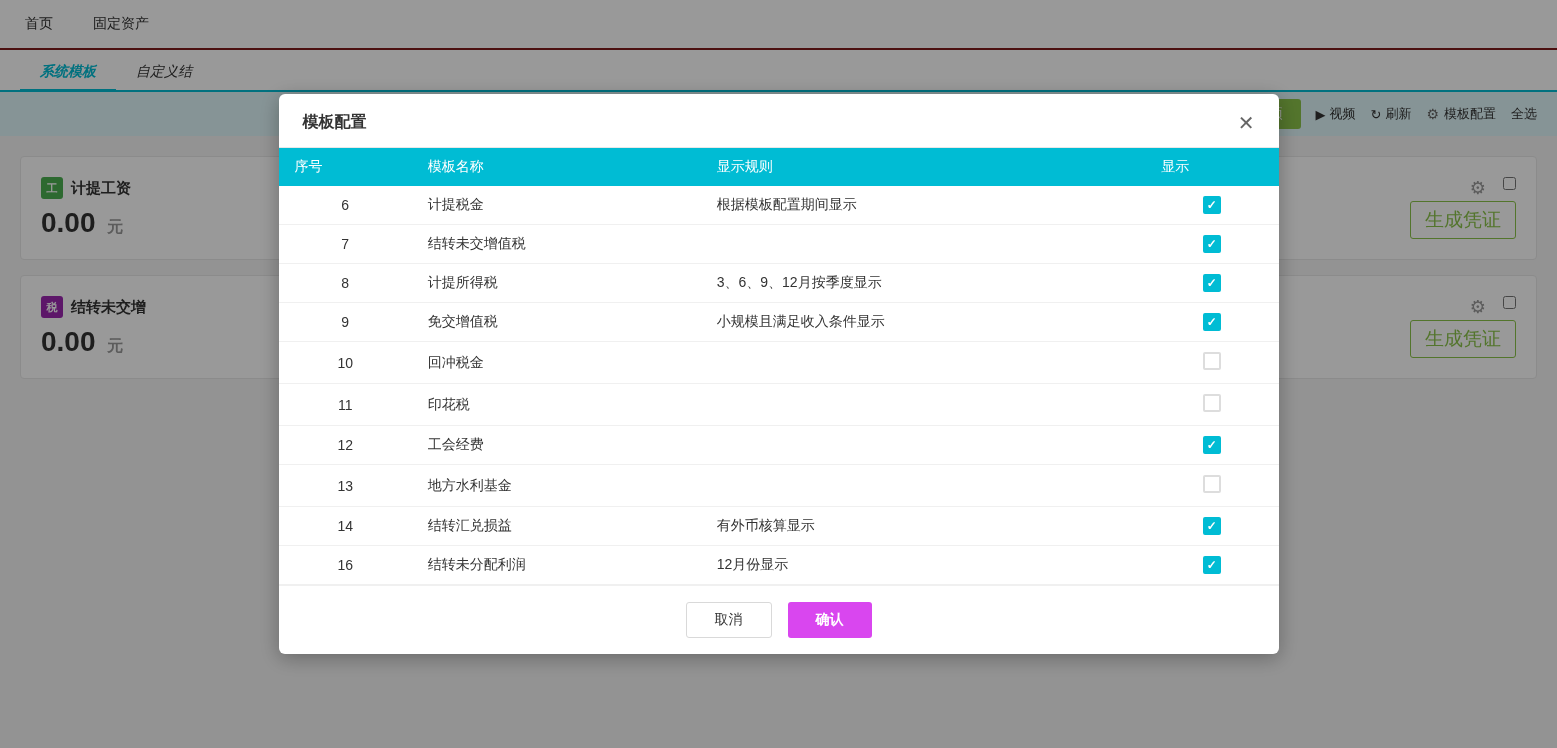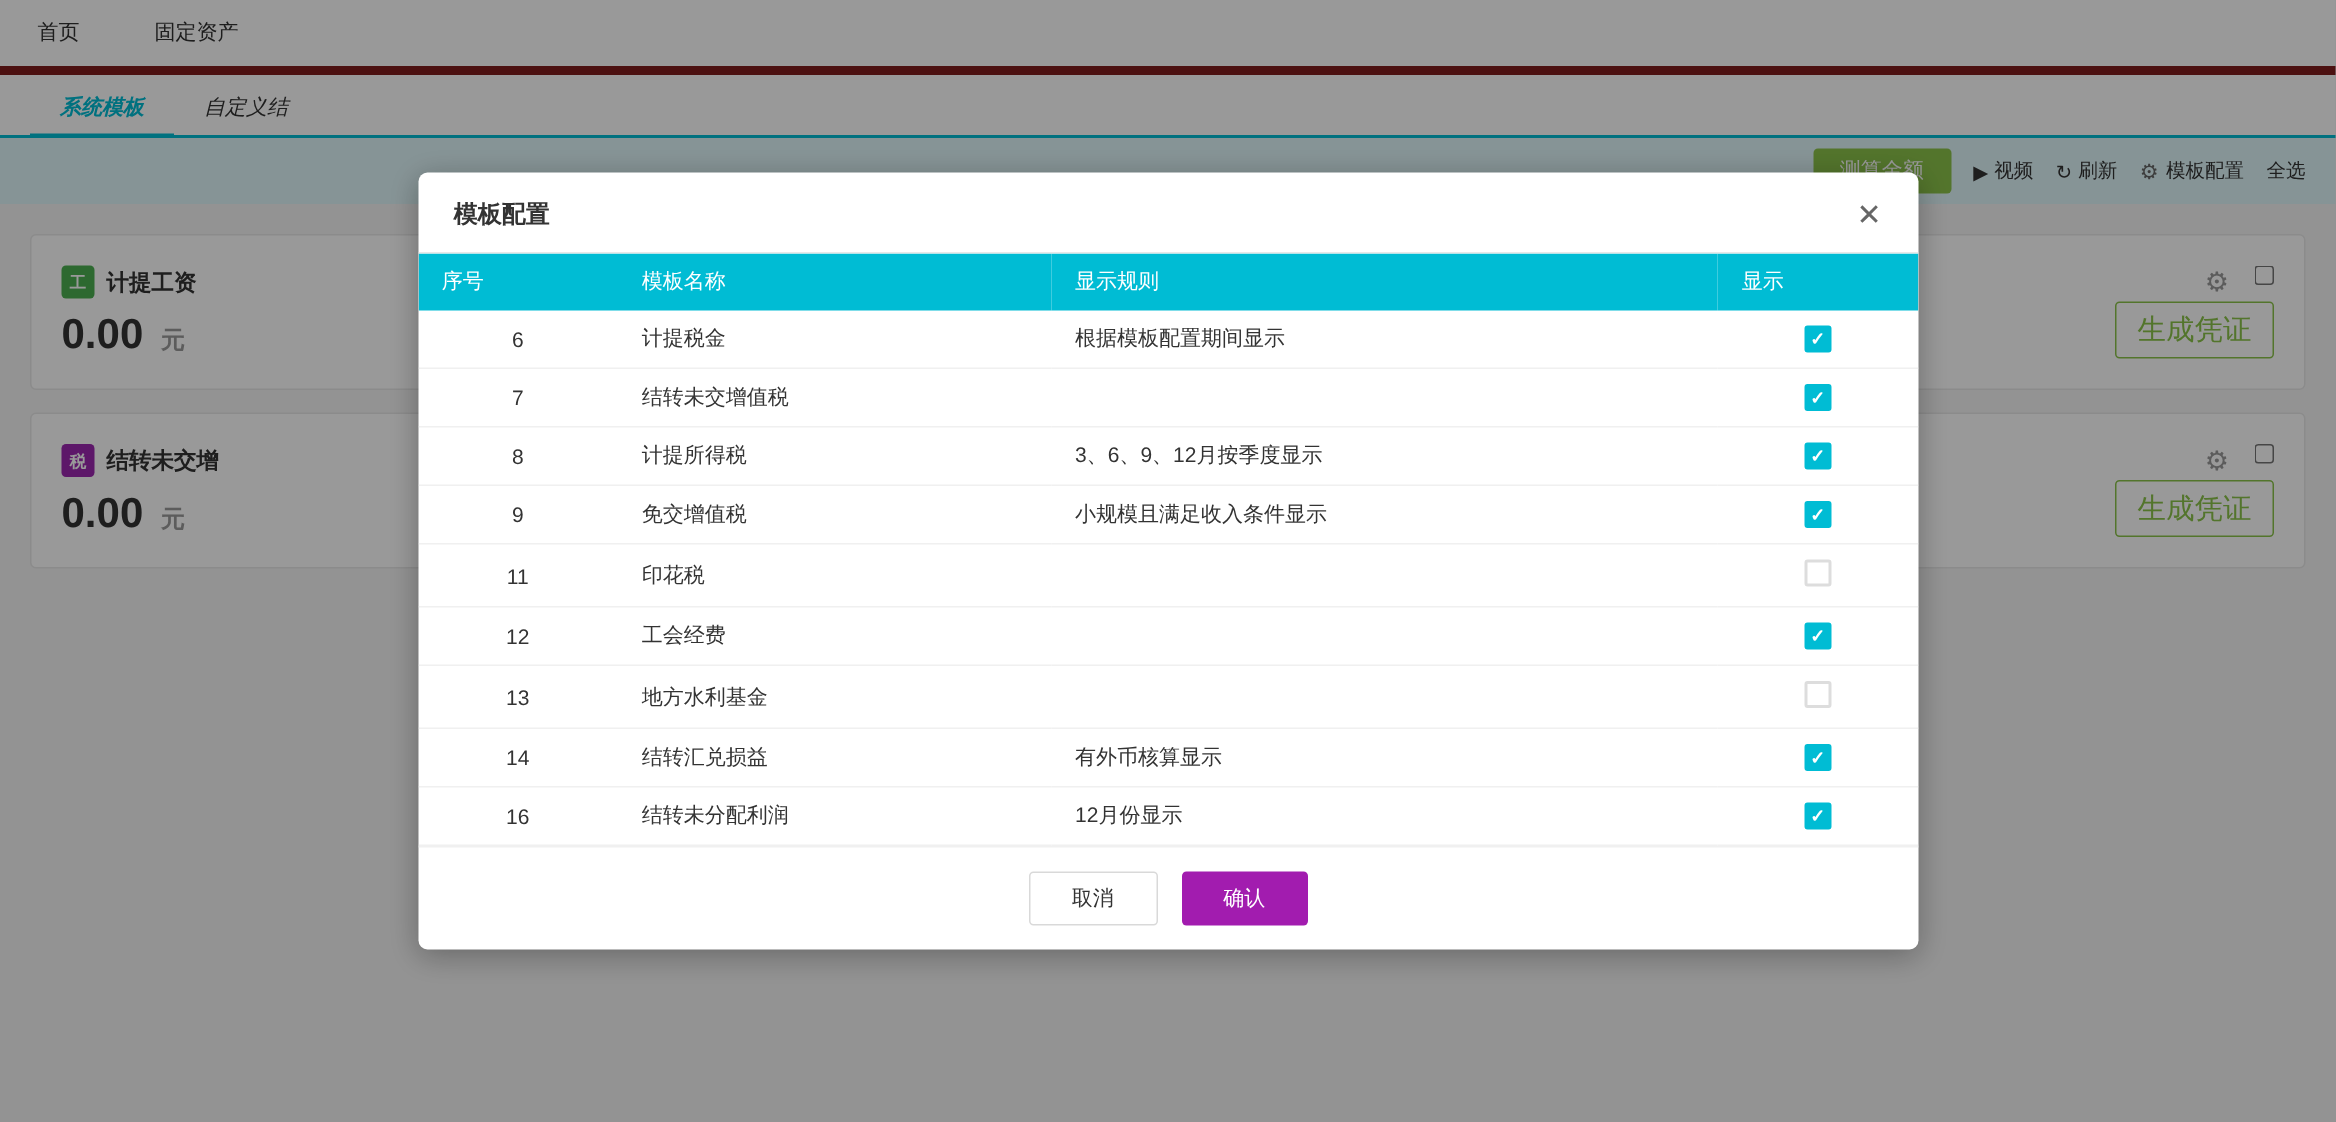--- a/index.html
+++ b/index.html
@@ -22,22 +22,22 @@
       top: 0; left: 0;
     }
 
     
     .top-nav {
       background: #fff;
       height: 50px;
       display: flex;
       align-items: center;
       padding: 0 20px;
-      border-bottom: 6px solid #7f1d1d;
-      gap: 40px;
+      border-bottom: 2px solid #7f1d1d;
+      gap: 30px;
       text-align: center;
     }
     .nav-item {
       font-size: 14px;
       color: #333;
       cursor: pointer;
       padding: 0 5px;
     }
 
     
@@ -298,28 +298,28 @@
     .btn-cancel {
       background: #fff;
       border: 1px solid #d9d9d9;
       color: #333;
       padding: 8px 28px;
       border-radius: 3px;
       cursor: pointer;
       font-size: 14px;
     }
     .btn-confirm {
-      background: #a21caf;
+      background: #d946ef;
       border: none;
       color: #fff;
       padding: 8px 28px;
       border-radius: 3px;
       cursor: pointer;
       font-size: 14px;
-      font-weight: normal;
+      font-weight: bold;
     }
 
     
     .toolbar-action {
       display: flex;
       align-items: center;
       gap: 5px;
       color: #333;
       cursor: pointer;
       font-size: 13px;
@@ -434,20 +434,26 @@
               <td class="rule-col">3、6、9、12月按季度显示</td>
               <td><span class="check-box checked"></span></td>
             </tr>
             <tr>
               <td>9</td>
               <td class="name-col">免交增值税</td>
               <td class="rule-col">小规模且满足收入条件显示</td>
               <td><span class="check-box checked"></span></td>
             </tr>
             <tr>
+              <td>10</td>
+              <td class="name-col">回冲税金</td>
+              <td class="rule-col"></td>
+              <td><span class="check-box unchecked"></span></td>
+            </tr>
+            <tr>
               <td>11</td>
               <td class="name-col">印花税</td>
               <td class="rule-col"></td>
               <td><span class="check-box unchecked"></span></td>
             </tr>
             <tr>
               <td>12</td>
               <td class="name-col">工会经费</td>
               <td class="rule-col"></td>
               <td><span class="check-box checked"></span></td>

